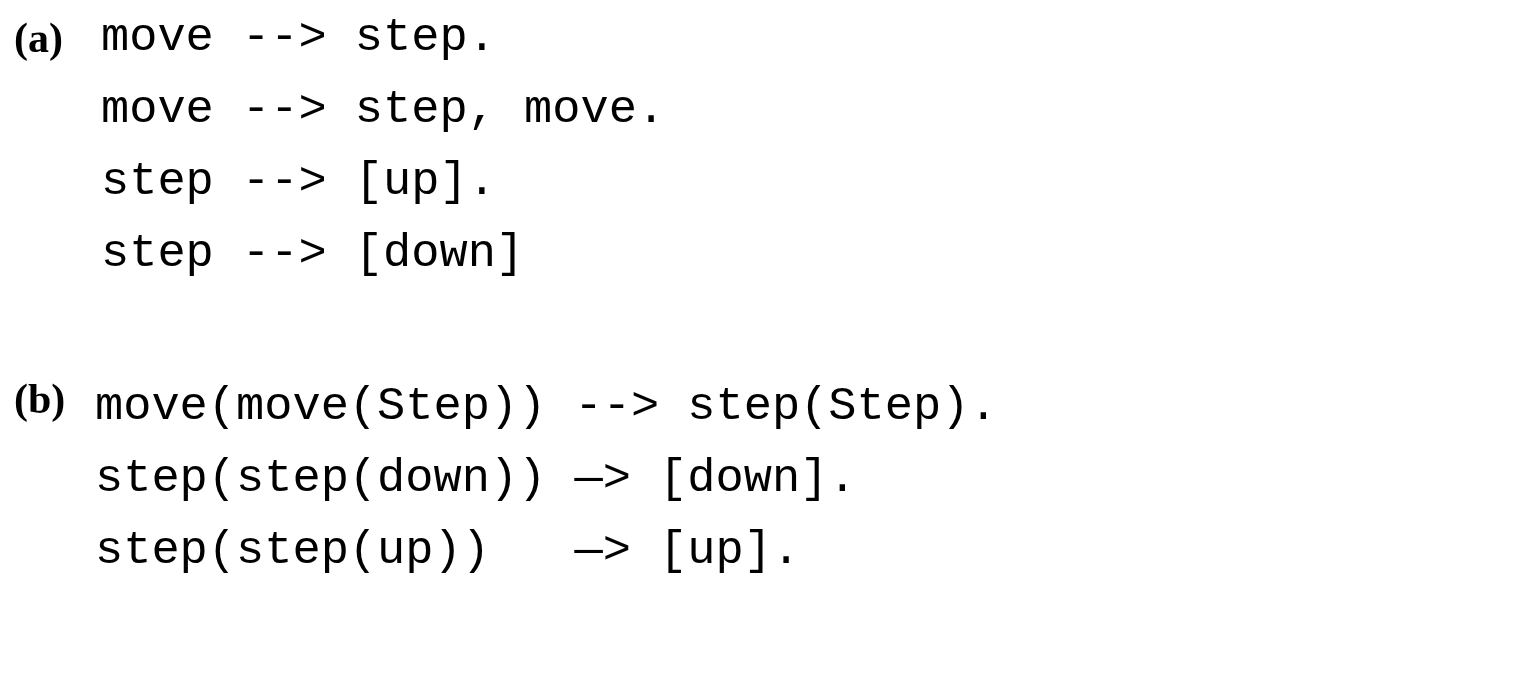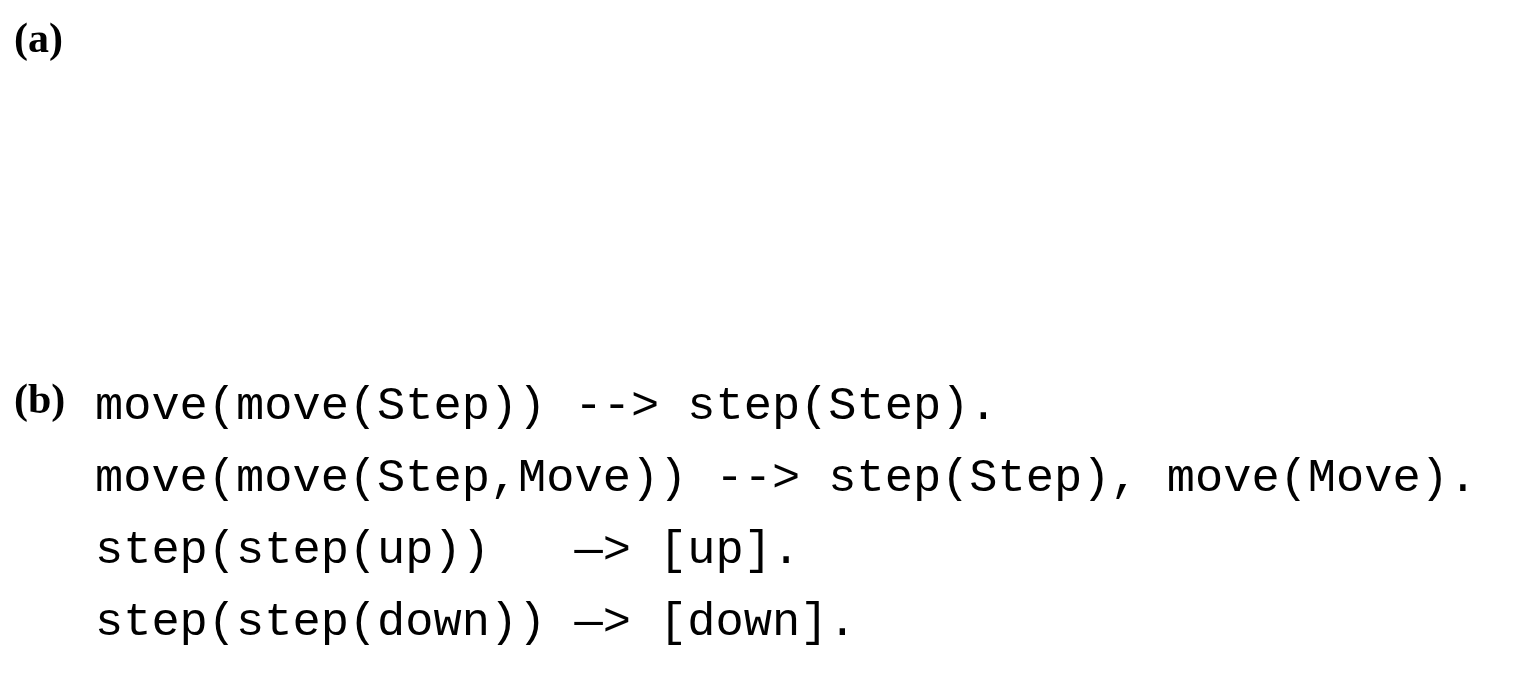--- a/index.html
+++ b/index.html
@@ -40,23 +40,28 @@
   #label-b { left: 14px;  top: 363px; }
   #code-b  { left: 95px;  top: 371px; }
 </style>
 </head>
 <body>
 
 <div class="figure">
 
   <div id="label-a" class="panel-label">(a)</div>
 
+  <div id="code-a" class="code-block">
+    <div class="code-line">move --&gt; step.</div>
+    <div class="code-line">move --&gt; step, move.</div>
+    <div class="code-line">step --&gt; [up].</div>
+    <div class="code-line">step --&gt; [down]</div>
+  </div>
 
   <div id="label-b" class="panel-label">(b)</div>
 
   <div id="code-b" class="code-block">
     <div class="code-line">move(move(Step)) --&gt; step(Step).</div>
-    <div class="code-line">move(move(Step,Move)) --&gt; step(Step), move(Move).</div>
+    <div class="code-line">step(step(down)) —&gt; [down].</div>
     <div class="code-line">step(step(up))   —&gt; [up].</div>
-    <div class="code-line">step(step(down)) —&gt; [down].</div>
   </div>
 
 </div>
 
 </body></html>

